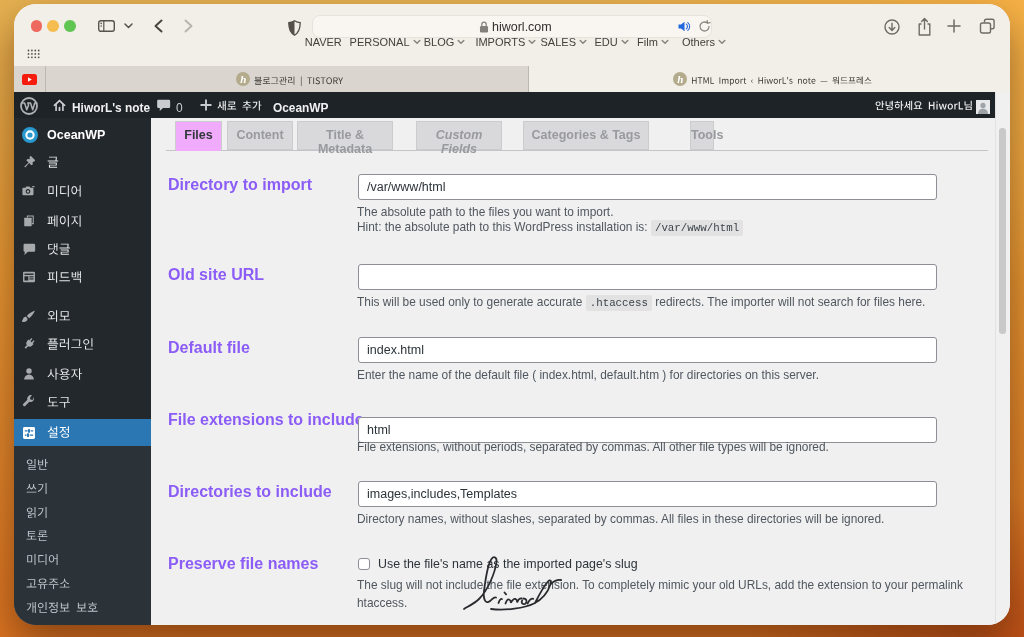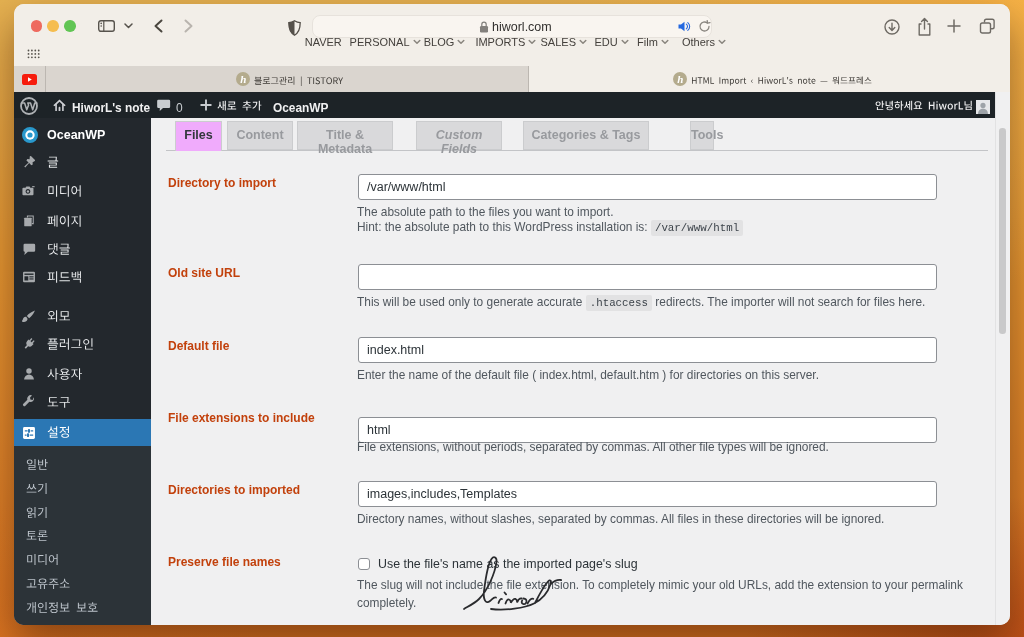--- a/index.html
+++ b/index.html
@@ -3,38 +3,38 @@
 <style>
 html,body{margin:0;padding:0;}
 body{width:1024px;height:637px;overflow:hidden;position:relative;
   font-family:"Liberation Sans",sans-serif;
   background:
    radial-gradient(85% 80% at 105% -5%, rgba(252,178,66,.9) 0%, rgba(252,178,66,0) 62%),
    radial-gradient(55% 45% at 107% 106%, rgba(145,22,8,.5) 0%, rgba(145,22,8,0) 64%),
    radial-gradient(55% 50% at -5% 108%, rgba(222,120,36,.5) 0%, rgba(222,120,36,0) 60%),
    linear-gradient(180deg,#e5b151 0%,#e69732 42%,#de8229 75%,#d87220 100%);}
 .abs{position:absolute;}
-.win{position:absolute;left:14px;top:4px;width:996px;height:621px;border-radius:10px;
+.win{position:absolute;left:14px;top:4px;width:996px;height:621px;border-radius:22px;
   overflow:hidden;background:#f0f0f1;box-shadow:0 18px 40px rgba(40,10,0,.45);}
 
 .chrome{position:absolute;left:0;top:0;width:996px;height:62px;background:#f2eee8;}
 .tabbar{position:absolute;left:0;top:62px;width:996px;height:26px;background:#f2eee8;}
 .tab-inactive{position:absolute;top:62px;height:26px;background:#dad5cf;}
 .tabdiv{position:absolute;top:62px;width:1px;height:26px;background:#bcb7b1;}
 .adminbar{position:absolute;left:0;top:88px;width:981px;height:26px;background:#1d2327;}
 .sidebar{position:absolute;left:0;top:114px;width:137px;height:507px;background:#23282d;}
 .submenu{position:absolute;left:0;width:137px;background:#2c3338;}
 .content{position:absolute;left:137px;top:114px;width:859px;height:507px;background:#f0f0f1;}
 .navtab{position:absolute;top:117px;height:29px;box-sizing:border-box;border:1px solid #cbccce;
   background:#d9d9db;color:#989a9e;font-size:12.5px;font-weight:bold;text-align:center;}
 .navtab span{display:block;margin-top:6px;}
 .navtab.active{background:#f0abfc;border-bottom:none;color:#32373c;height:30px;}
 .inp{position:absolute;box-sizing:border-box;height:26px;background:#fff;border:1px solid #8c8f94;
   border-radius:3px;font-size:12.5px;color:#2c3338;padding:0 0 0 8px;line-height:24px;}
-.lbl{position:absolute;font-size:12px;font-weight:bold;color:#c2410c;}
+.lbl{position:absolute;font-size:16px;font-weight:bold;color:#8b5cf6;}
 .hlp{position:absolute;font-size:11.9px;color:#50575e;white-space:nowrap;}
 .code{font-family:"Liberation Mono",monospace;font-size:10.8px;background:#e2e2e3;padding:2px 4px;border-radius:2px;color:#3c434a;}
 .bm{position:absolute;top:32px;font-size:11px;color:#44403c;white-space:nowrap;}
 .chev{display:inline-block;width:8px;height:10px;margin-left:3px;vertical-align:-1px;}
 .tl{position:absolute;top:16.3px;width:11.6px;height:11.6px;border-radius:50%;}
 </style></head><body>
 <div class="win">
 <div class="chrome"></div>
 <div class="tl" style="left:16.7px;background:#ee6a5f;"></div>
 <div class="tl" style="left:33.3px;background:#f5bd4f;"></div>
@@ -429,28 +429,28 @@
 <div class="hlp" style="left:343px;top:216px;">Hint: the absolute path to this WordPress installation is: <span class="code">/var/www/html</span></div>
 <div class="lbl" style="left:154px;top:262px;">Old site URL</div>
 <div class="inp" style="left:344px;top:260px;width:579px;"></div>
 <div class="hlp" style="left:343px;top:291px;">This will be used only to generate accurate <span class="code">.htaccess</span> redirects. The importer will not search for files here.</div>
 <div class="lbl" style="left:154px;top:335px;">Default file</div>
 <div class="inp" style="left:344px;top:333px;width:579px;">index.html</div>
 <div class="hlp" style="left:343px;top:364px;">Enter the name of the default file ( index.html, default.htm ) for directories on this server.</div>
 <div class="lbl" style="left:154px;top:407px;text-align:center;">File extensions to include</div>
 <div class="inp" style="left:344px;top:405px;width:579px;margin-top:8px;">html</div>
 <div class="hlp" style="left:343px;top:436px;">File extensions, without periods, separated by commas. All other file types will be ignored.</div>
-<div class="lbl" style="left:154px;top:479px;">Directories to imported</div>
+<div class="lbl" style="left:154px;top:479px;">Directories to include</div>
 <div class="inp" style="left:344px;top:477px;width:579px;">images,includes,Templates</div>
 <div class="hlp" style="left:343px;top:508px;">Directory names, without slashes, separated by commas. All files in these directories will be ignored.</div>
 <div class="lbl" style="left:154px;top:551px;">Preserve file names</div>
 <div class="abs" style="left:344px;top:554px;width:12px;height:12px;background:#fff;border:1.3px solid #8c8f94;border-radius:3px;box-sizing:border-box;"></div>
 <div class="abs" style="left:364px;top:553px;font-size:12.4px;color:#2c3338;">Use the file's name as the imported page's slug</div>
 <div class="hlp" style="left:343px;top:574px;">The slug will not include the file extension. To completely mimic your old URLs, add the extension to your permalink</div>
-<div class="hlp" style="left:343px;top:592px;">completely.</div>
+<div class="hlp" style="left:343px;top:592px;">htaccess.</div>
 <div class="abs" style="left:981px;top:88px;width:1px;height:533px;background:#e2e2e3;"></div>
 <div class="abs" style="left:985px;top:124px;width:6.5px;height:206px;background:#c9c9ca;border-radius:3.2px;"></div>
 <svg class="abs" style="left:447px;top:549px" width="102" height="62" viewBox="0 0 102 62">
 <g fill="none" stroke="#2a2b2e" stroke-width="1.8" stroke-linecap="round">
 <path d="M3 56 C8 53 14 50 18 46 C27 37 34 20 35.5 9 C36 4.5 33 2.5 30.5 6 C27 11 24.5 26 23 38 C22 46 24.5 51.5 29 48 C31.5 46 33 43.5 35 44.5"></path>
 <path d="M37.5 50 Q39 45.5 41 46"></path>
 <path d="M43.5 39.5 l1.6 1.8"></path>
 <path d="M44.5 50.5 q1.5 -4.5 3.5 -4 q2 0.6 1.8 3.4 q2.6 -4.8 4.6 -4 q1.9 0.8 1.7 3.6 q1.8 -4.6 4.6 -4"></path>
 <path d="M62.5 45.5 q3.3 0.3 2.9 3.2 q-0.5 3 -3.3 2.2 q-2.3 -0.8 -0.9 -3.5"></path>
 <path d="M66.5 50.5 q3 -5.5 5.8 -4.7"></path>

